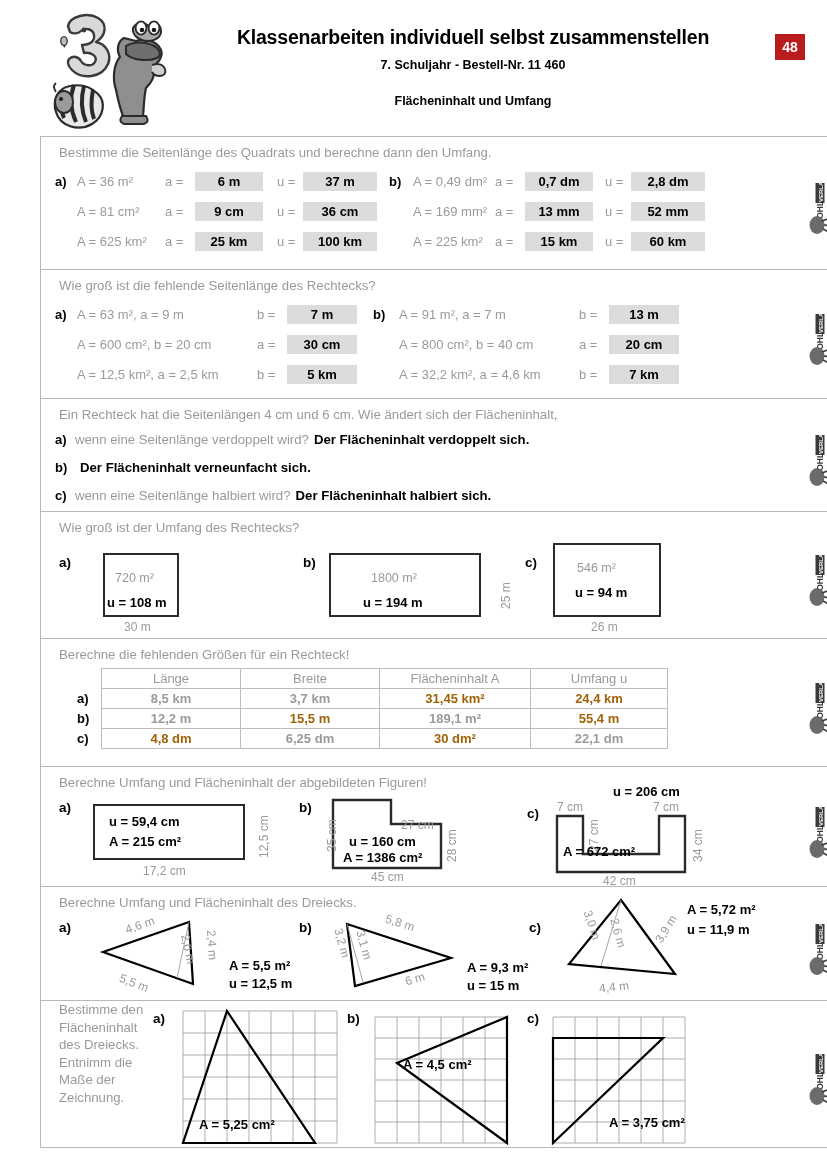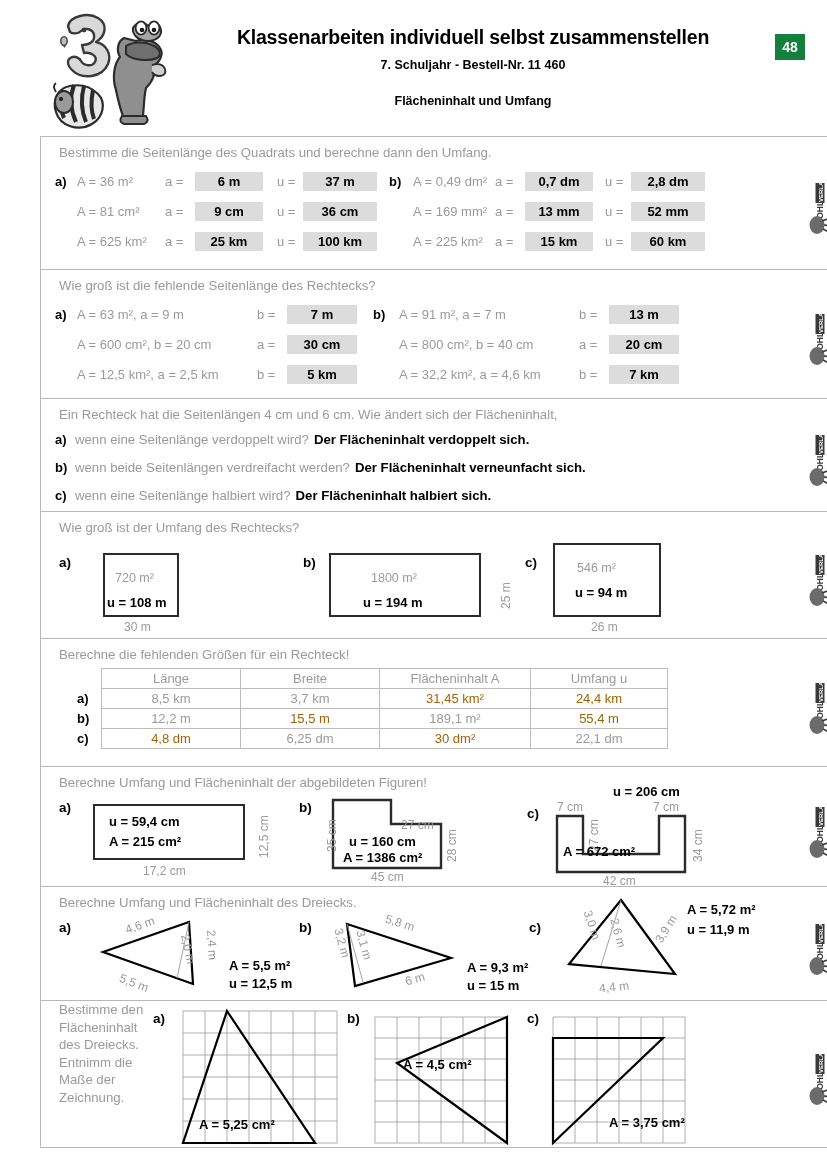--- a/index.html
+++ b/index.html
@@ -13,21 +13,21 @@
   }
 
   
   .header{position:relative;height:135px;}
   .mascot{position:absolute;left:40px;top:8px;width:130px;height:128px;}
   .title-wrap{position:absolute;left:178px;top:26px;width:590px;text-align:center;}
   .main-title{font-size:19.5px;font-weight:bold;color:#000;letter-spacing:-0.2px;white-space:nowrap;}
   .sub-title{font-size:12.5px;font-weight:bold;color:#000;margin-top:9px;}
   .topic-title{font-size:12.5px;font-weight:bold;color:#000;margin-top:22px;}
   .page-badge{
-    position:absolute;right:22px;top:34px;width:30px;height:26px;background:#15803d;color:#fff;
+    position:absolute;right:22px;top:34px;width:30px;height:26px;background:#b91c1c;color:#fff;
     font-size:14px;font-weight:bold;display:flex;align-items:center;justify-content:center;
   }
 
   
   .sheet{
     position:absolute;left:40px;top:136px;width:813px;
     border:1px solid #b8b8b8;
     box-sizing:border-box;
   }
   .block{
@@ -82,21 +82,21 @@
   .itemlabel{position:absolute;font-size:13.5px;font-weight:bold;color:#000;}
   .rect{position:absolute;border:2px solid #2b2b2b;box-sizing:border-box;background:#fff;}
   .dim{position:absolute;font-size:12px;color:#9a9a9a;white-space:nowrap;}
   .dimv{position:absolute;font-size:12px;color:#9a9a9a;white-space:nowrap;
         transform-origin:0 0;transform:rotate(-90deg);}
   .inA{position:absolute;font-size:12.5px;color:#9a9a9a;white-space:nowrap;}
   .inU{position:absolute;font-size:13px;color:#000;font-weight:bold;white-space:nowrap;}
 
   
   .tbl{border-collapse:collapse;margin-left:30px;margin-top:4px;font-size:13px;}
-  .tbl td,.tbl th{border:1px solid #bdbdbd;padding:2px 6px;text-align:center;font-weight:normal;}
+  .tbl td,.tbl th{border:1px solid #bdbdbd;padding:2px 6px;text-align:center;font-weight:bold;}
   .tbl th{color:#9a9a9a;font-size:13px;font-weight:normal;}
   .tbl .rl{border:none;font-weight:bold;color:#000;padding-right:6px;width:18px;text-align:left;}
   .tv-g{color:#9a9a9a;}
   .tv-b{color:#a16207;font-weight:bold;}
   .tw1{width:126px;}.tw2{width:126px;}.tw3{width:138px;}.tw4{width:124px;}
 
   
   .svgfig{position:absolute;}
   svg{overflow:visible;}
   .stroke-d{stroke:#2b2b2b;stroke-width:2.4;fill:none;}
@@ -273,21 +273,20 @@
   <div class="block" style="height:113px;">
     <div class="prompt">Ein Rechteck hat die Seitenlängen 4 cm und 6 cm. Wie ändert sich der Flächeninhalt,</div>
     <div style="margin-top:8px;">
       <div class="qa">
         <span class="lbl">a)</span>
         <span class="q">wenn eine Seitenlänge verdoppelt wird?</span>
         <span class="a">Der Flächeninhalt verdoppelt sich.</span>
       </div>
       <div class="qa">
         <span class="lbl">b)</span>
-        <span class="q">wenn beide Seitenlängen verdreifacht werden?</span>
         <span class="a">Der Flächeninhalt verneunfacht sich.</span>
       </div>
       <div class="qa">
         <span class="lbl">c)</span>
         <span class="q">wenn eine Seitenlänge halbiert wird?</span>
         <span class="a">Der Flächeninhalt halbiert sich.</span>
       </div>
     </div>
     <div class="kohl">
       <svg width="44" height="80" viewBox="0 0 44 80">

